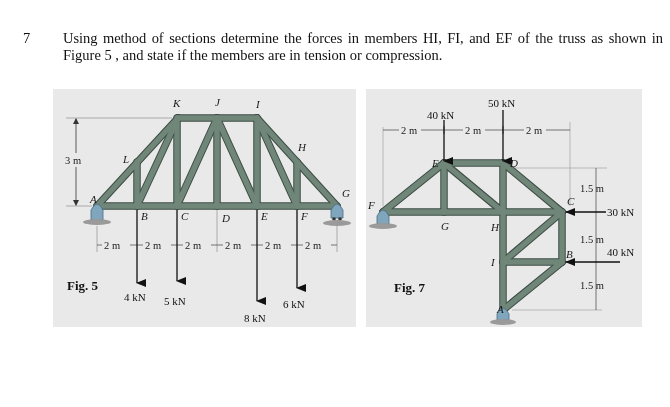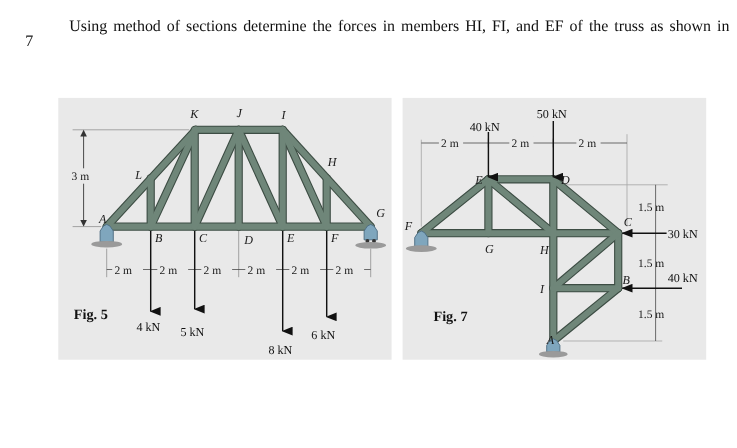--- a/index.html
+++ b/index.html
@@ -1,37 +1,38 @@
 <!DOCTYPE html>
 <html><head>
   <meta charset="utf-8">
   <style>
     html, body { margin: 0; padding: 0; background: #ffffff; }
     body { width: 670px; height: 407px; position: relative; overflow: hidden;
            font-family: "Liberation Serif", serif; color: #111; }
     .qnum { position: absolute; left: 23px; top: 30px; font-size: 14.5px; }
-    .qtext { position: absolute; left: 63px; top: 16px; width: 600px;
+    .qtext { position: absolute; left: 63px; top: 30px; width: 600px;
              font-size: 14.5px; line-height: 17px; text-align: justify; }
     .qtext .l1 { display: block; text-align-last: justify; white-space: nowrap; letter-spacing: -0.05px; }
     .qtext .l2 { display: block; }
     .panel { position: absolute; background: #e9e9e9; }
     #fig5 { left: 53px; top: 89px; width: 303px; height: 238px; }
     #fig7 { left: 366px; top: 89px; width: 276px; height: 238px; }
     svg { position: absolute; left: 0; top: 0; }
     .lbl { font-family: "Liberation Serif", serif; font-style: italic; font-size: 11px; fill: #1a1a1a; }
     .dim { font-family: "Liberation Serif", serif; font-size: 10.5px; fill: #1a1a1a; }
     .load { font-family: "Liberation Serif", serif; font-size: 11px; fill: #111; }
     .figlbl { font-family: "Liberation Serif", serif; font-weight: bold; font-size: 13px; fill: #111; }
   </style>
 </head>
 <body>
 
 <div class="qnum">7</div>
 <div class="qtext">
   <span class="l1">Using method of sections determine the forces in members HI, FI, and EF of the truss as shown in</span>
+  <span class="l2">Figure 5 , and state if  the members are in tension or compression.</span>
 </div>
 
 <div class="panel" id="fig5">
   <svg width="303" height="238" viewBox="53 89 303 238">
     <defs>
       <marker id="ah" markerWidth="8" markerHeight="10" refX="4" refY="9" orient="auto" markerUnits="userSpaceOnUse">
         <path d="M0,0 L8,0 L4,10 Z" fill="#111"></path>
       </marker>
     </defs>
 

